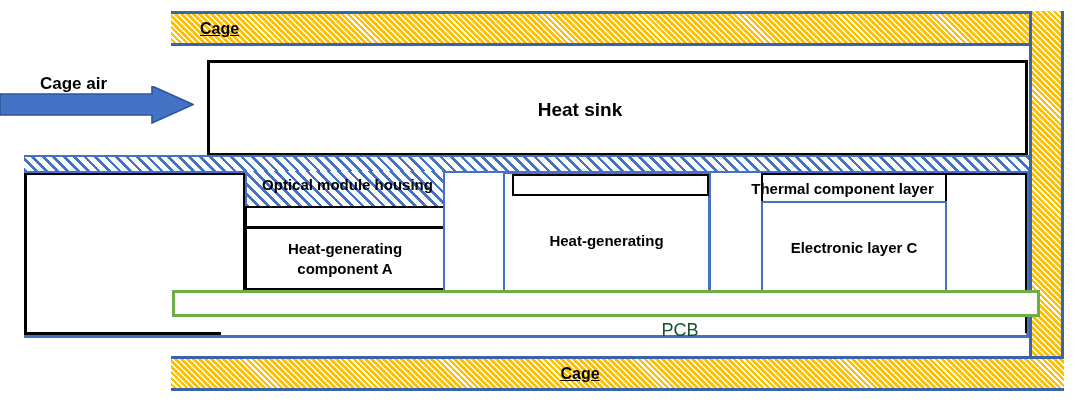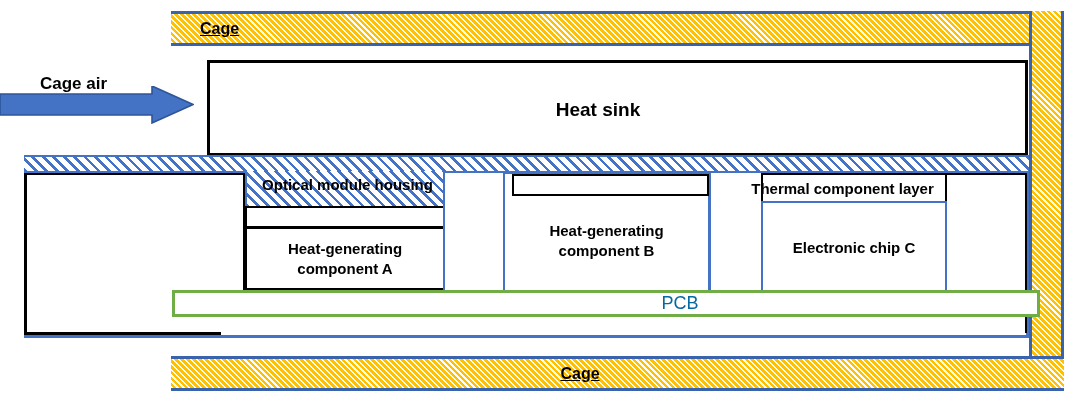--- a/index.html
+++ b/index.html
@@ -29,21 +29,21 @@
     font-weight:bold;
     line-height:1.35;
     white-space:nowrap;
     pointer-events:none;
     z-index:40;
   }
   .lbl-15{font-size:15px;}
   .lbl-16{font-size:16px;text-decoration:underline;}
   .lbl-17{font-size:17px;}
   .lbl-19{font-size:19px;}
-  .lbl-pcb{font-size:18px;font-weight:normal;color:#0369a1;}
+  .lbl-pcb{font-size:18px;font-weight:normal;color:#14532d;margin-top:27px;}
 
   
   .hatch-blue{
     background-color:#ffffff;
     background-image:repeating-linear-gradient(45deg,
         #4472c4 0px, #4472c4 2.6px,
         rgba(255,255,255,0) 2.6px, rgba(255,255,255,0) 7.4px);
   }
   .hatch-orange{
     background-color:#ffffff;
@@ -100,21 +100,21 @@
 
   <div class="lbl lbl-17" style="left:40px;top:72px;width:130px;height:24px;justify-content:flex-start;">Cage air</div>
 
   <div id="cold-air-arrow" style="left:0px;top:86px;width:194px;height:38px;">
     <svg width="194" height="38" viewBox="0 0 194 38" xmlns="http://www.w3.org/2000/svg">
       <polygon points="0,8 152,8 152,0 193,18.5 152,37 152,29 0,29" fill="#4472c4" stroke="#2e5699" stroke-width="1.6"></polygon>
     </svg>
   </div>
 
   <div class="abs bx-black" style="left:207px;top:60px;width:821px;height:96px;"></div>
-  <div class="lbl lbl-19" style="left:488px;top:97px;width:220px;height:26px;">Heat sink</div>
+  <div class="lbl lbl-19" style="left:470px;top:97px;width:220px;height:26px;">Heat sink</div>
 
   <div class="abs ln-black" style="left:24px;top:157px;width:3px;height:178px;"></div>
 
   <div class="abs ln-black" style="left:24px;top:332px;width:197px;height:3px;"></div>
 
   <div class="abs" style="left:27px;top:172px;width:218px;height:3px;background:#000000;"></div>
   <div class="abs" style="left:243px;top:172px;width:3px;height:118px;background:#000000;"></div>
 
   <div class="abs ln-blue" style="left:24px;top:335px;width:1005px;height:3px;"></div>
 
@@ -133,28 +133,27 @@
     <span>Heat-generating</span>
     <span>component A</span>
   </div>
 
   <div class="abs ln-blue" style="left:443px;top:171px;width:2px;height:124px;"></div>
 
   <div class="abs bx-blue" style="left:503px;top:172px;width:207px;height:124px;"></div>
   <div class="abs hatch-orange bx-black-thin" style="left:512px;top:174px;width:197px;height:22px;"></div>
   <div class="lbl lbl-15" style="left:503px;top:210px;width:207px;height:62px;flex-direction:column;">
     <span>Heat-generating</span>
-    <span>component B</span>
   </div>
 
   <div class="abs hatch-orange bx-black-thin" style="left:761px;top:173px;width:186px;height:30px;"></div>
   <div class="lbl lbl-15" style="left:735px;top:178px;width:215px;height:22px;">Thermal component layer</div>
 
   <div class="abs bx-blue" style="left:761px;top:201px;width:186px;height:96px;"></div>
-  <div class="lbl lbl-15" style="left:761px;top:235px;width:186px;height:26px;">Electronic chip C</div>
+  <div class="lbl lbl-15" style="left:761px;top:235px;width:186px;height:26px;">Electronic layer C</div>
 
   <div class="abs ln-black" style="left:945px;top:173px;width:82px;height:2px;"></div>
   <div class="abs ln-black" style="left:1025px;top:173px;width:2px;height:160px;"></div>
 
   <div class="abs ln-blue" style="left:709px;top:171px;width:2px;height:126px;"></div>
 
   <div class="abs bx-green" style="left:172px;top:290px;width:868px;height:27px;"></div>
   <div class="lbl lbl-pcb" style="left:620px;top:292px;width:120px;height:23px;">PCB</div>
 
 </div>

